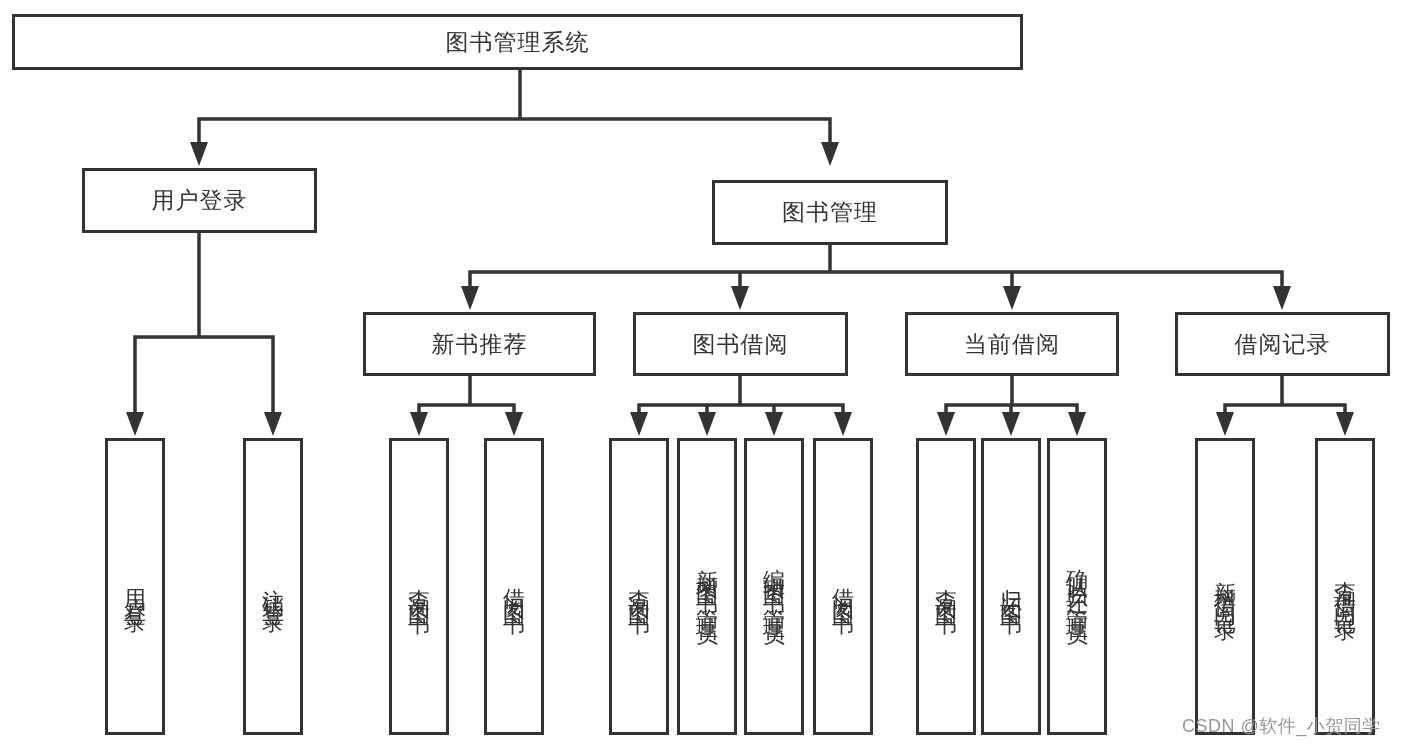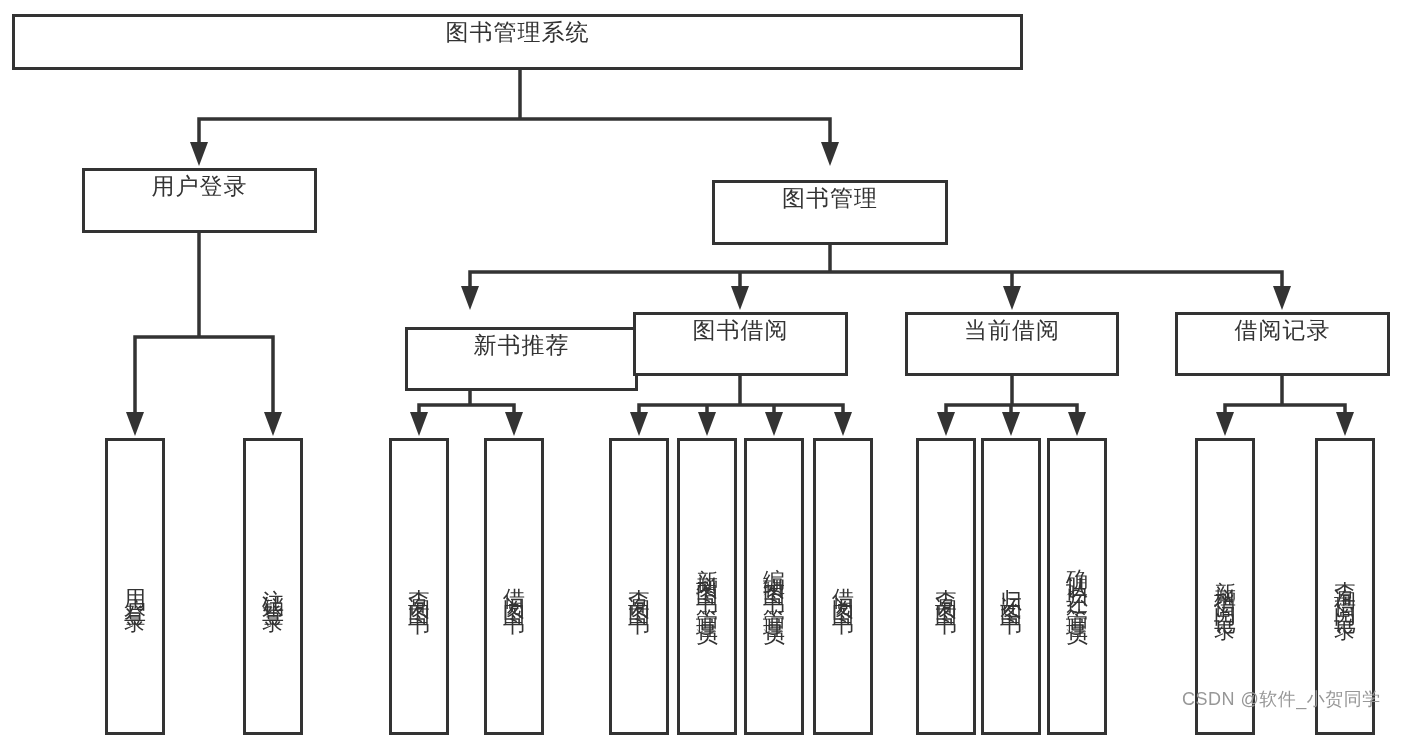--- a/index.html
+++ b/index.html
@@ -21,20 +21,21 @@
     left: 0;
     top: 0;
     width: 1405px;
     height: 747px;
   }
   .hnode {
     position: absolute;
     background: #ffffff;
     border: 3px solid #333333;
     display: flex;
+    align-items: center;
     justify-content: center;
   }
   .hnode .lbl {
     font-size: 23px;
     letter-spacing: 1px;
     color: #333333;
     white-space: nowrap;
   }
   .vnode {
     position: absolute;
@@ -52,21 +53,21 @@
     text-orientation: mixed;
     font-size: 22px;
     letter-spacing: 8px;
     color: #333333;
     line-height: 1;
     white-space: nowrap;
   }
   #watermark {
     position: absolute;
     left: 1182px;
-    top: 687px;
+    top: 714px;
     font-size: 18px;
     color: #979797;
     letter-spacing: 0.5px;
     white-space: nowrap;
     text-align: center;
   }
 </style>
 </head>
 <body>
 
@@ -96,21 +97,21 @@
     <span class="lbl">图书管理系统</span>
   </div>
 
   <div class="hnode" style="left:82px; top:168px; width:235px; height:65px;">
     <span class="lbl">用户登录</span>
   </div>
   <div class="hnode" style="left:712px; top:168px; width:236px; height:65px;margin-top:12px;">
     <span class="lbl">图书管理</span>
   </div>
 
-  <div class="hnode" style="left:363px; top:327px; width:233px; height:64px;margin-left:42px;">
+  <div class="hnode" style="left:363px; top:312px; width:233px; height:64px;">
     <span class="lbl">新书推荐</span>
   </div>
   <div class="hnode" style="left:633px; top:312px; width:215px; height:64px;">
     <span class="lbl">图书借阅</span>
   </div>
   <div class="hnode" style="left:905px; top:312px; width:214px; height:64px;">
     <span class="lbl">当前借阅</span>
   </div>
   <div class="hnode" style="left:1175px; top:312px; width:215px; height:64px;">
     <span class="lbl">借阅记录</span>

